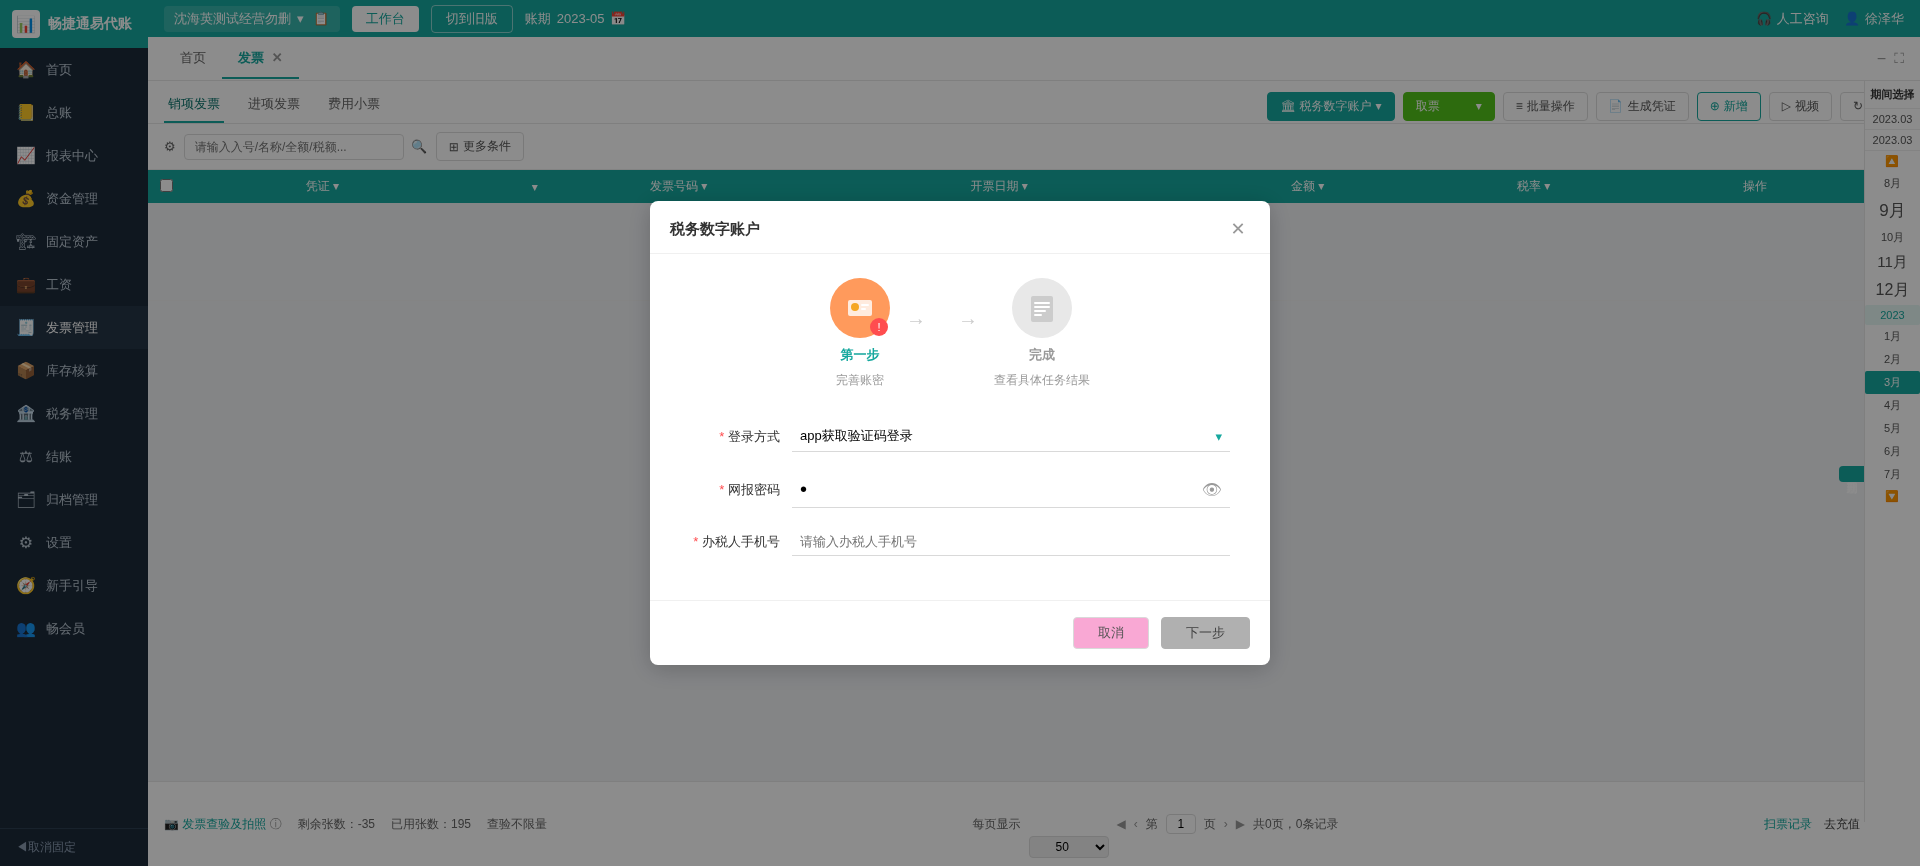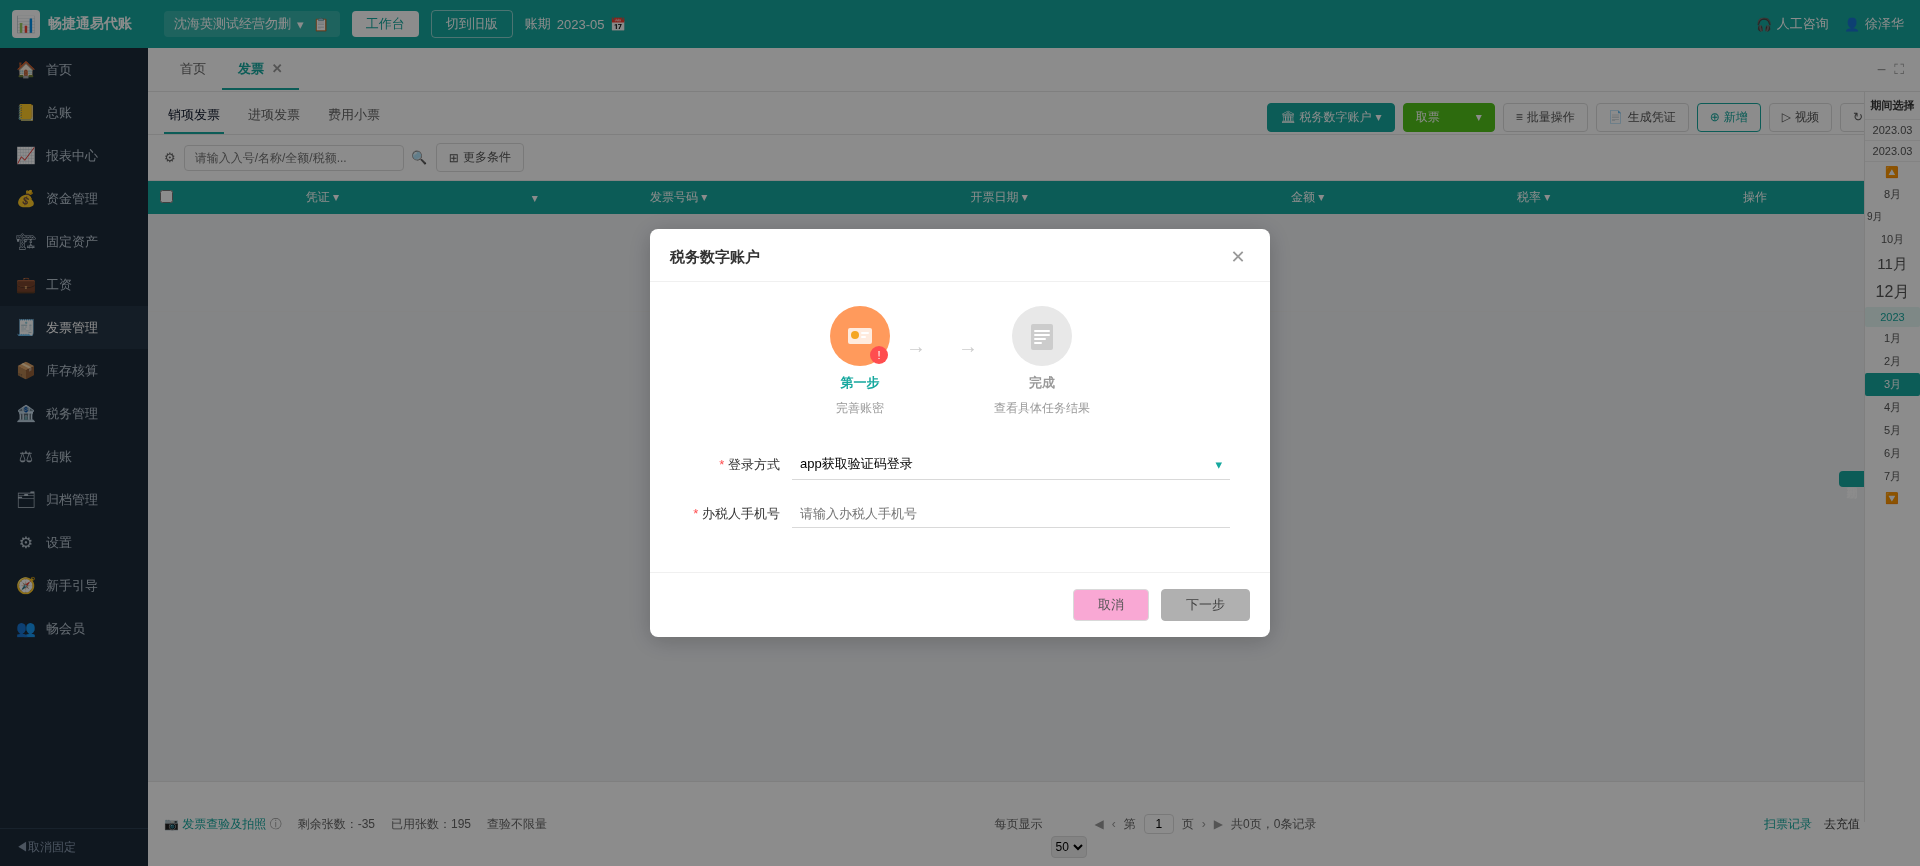--- a/index.html
+++ b/index.html
@@ -63,21 +63,21 @@
       flex: 1;
       display: flex;
       flex-direction: column;
       height: 100%;
       overflow: hidden;
     }
 
     
     .topbar {
       background: #16a89e;
-      height: 48px;
+      height: 37px;
       display: flex;
       align-items: center;
       padding: 0 16px;
       gap: 12px;
       color: white;
       flex-shrink: 0;
     }
     .topbar-company {
       display: flex;
       align-items: center;
@@ -145,21 +145,21 @@
       gap: 20px;
     }
     .invoice-tab {
       padding: 6px 4px 8px;
       cursor: pointer;
       color: #666;
       font-size: 13px;
       border-bottom: 2px solid transparent;
     }
     .invoice-tab.active {
-      color: #0f172a;
+      color: #0f766e;
       border-bottom: 2px solid #16a89e;
     }
     .search-input {
       border: 1px solid #ddd;
       border-radius: 4px;
       padding: 5px 10px;
       font-size: 12px;
       color: #999;
       width: 200px;
     }
@@ -575,21 +575,21 @@
         </tbody>
       </table>
     </div>
 
     <div style="position:absolute;right:0;top:0;bottom:44px;width:56px;background:white;border-left:1px solid #e8e8e8;display:flex;flex-direction:column;overflow:hidden;">
       <div style="padding:6px 4px;text-align:center;font-size:11px;color:#333;border-bottom:1px solid #eee;font-weight:bold;">期间选择</div>
       <div style="font-size:11px;text-align:center;color:#555;padding:4px 2px;border-bottom:1px solid #eee;">2023.03</div>
       <div style="font-size:11px;text-align:center;color:#555;padding:4px 2px;border-bottom:1px solid #eee;">2023.03</div>
       <div style="font-size:11px;text-align:center;color:#999;padding:4px 2px;">🔼</div>
       <div style="font-size:11px;text-align:center;color:#555;padding:4px 2px;">8月</div>
-      <div style="font-size:10px;text-align:left;color:#555;padding:4px 2px;">9月</div>
+      <div style="font-size:17px;text-align:center;color:#555;padding:4px 2px;">9月</div>
       <div style="font-size:11px;text-align:center;color:#555;padding:4px 2px;">10月</div>
       <div style="font-size:15px;text-align:center;color:#555;padding:4px 2px;">11月</div>
       <div style="font-size:16px;text-align:center;color:#555;padding:4px 2px;">12月</div>
       <div style="font-size:11px;text-align:center;color:#16a89e;padding:4px 2px;background:#e6f7f5;border-radius:2px;">2023</div>
       <div style="font-size:11px;text-align:center;color:#555;padding:4px 2px;">1月</div>
       <div style="font-size:11px;text-align:center;color:#555;padding:4px 2px;">2月</div>
       <div style="font-size:11px;text-align:center;color:white;padding:4px 2px;background:#16a89e;border-radius:2px;">3月</div>
       <div style="font-size:11px;text-align:center;color:#555;padding:4px 2px;">4月</div>
       <div style="font-size:11px;text-align:center;color:#555;padding:4px 2px;">5月</div>
       <div style="font-size:11px;text-align:center;color:#555;padding:4px 2px;">6月</div>
@@ -609,21 +609,21 @@
         <span>
           <span>剩余张数：-35</span>
         </span>
         <span>
           <span>已用张数：195</span>
         </span>
         <span>查验不限量</span>
       </div>
       <div class="pagination">
         <span>每页显示</span>
-        <select style="border:1px solid #ddd;border-radius:4px;padding:2px 0;font-size:12px;margin-top:46px;">
+        <select style="border:1px solid #ddd;border-radius:4px;padding:2px 22px;font-size:12px;margin-top:46px;">
           <option>50</option>
         </select>
         <span style="cursor:pointer;color:#999;">◀</span>
         <span style="cursor:pointer;color:#999;">‹</span>
         <span>第</span>
         <input type="text" value="1" style="width: 30px; border: 1px solid rgb(221, 221, 221); text-align: center; border-radius: 4px; padding: 2px; font-size: 12px;">
         <span>页</span>
         <span style="cursor:pointer;color:#999;">›</span>
         <span style="cursor:pointer;color:#999;">▶</span>
         <span>共0页，0条记录</span>
@@ -688,20 +688,27 @@
       <div>
 
         <div class="form-row">
           <label class="form-label required">登录方式</label>
           <div class="form-select">
             <span>app获取验证码登录</span>
             <span style="color:#16a89e;">▾</span>
           </div>
         </div>
 
+        <div class="form-row">
+          <label class="form-label required">网报密码</label>
+          <div style="flex:1;display:flex;align-items:center;border-bottom:1px solid #d9d9d9;padding:6px 8px;">
+            <input type="password" value="a" style="flex: 1 1 0%; border: none; outline: none; font-size: 20px; background: transparent; letter-spacing: 4px;">
+            <span style="cursor:pointer;color:#999;font-size:16px;">👁</span>
+          </div>
+        </div>
 
         <div class="form-row">
           <label class="form-label required">办税人手机号</label>
           <input class="form-input" type="text" placeholder="请输入办税人手机号" style="">
         </div>
 
       </div>
 
     </div>
 

